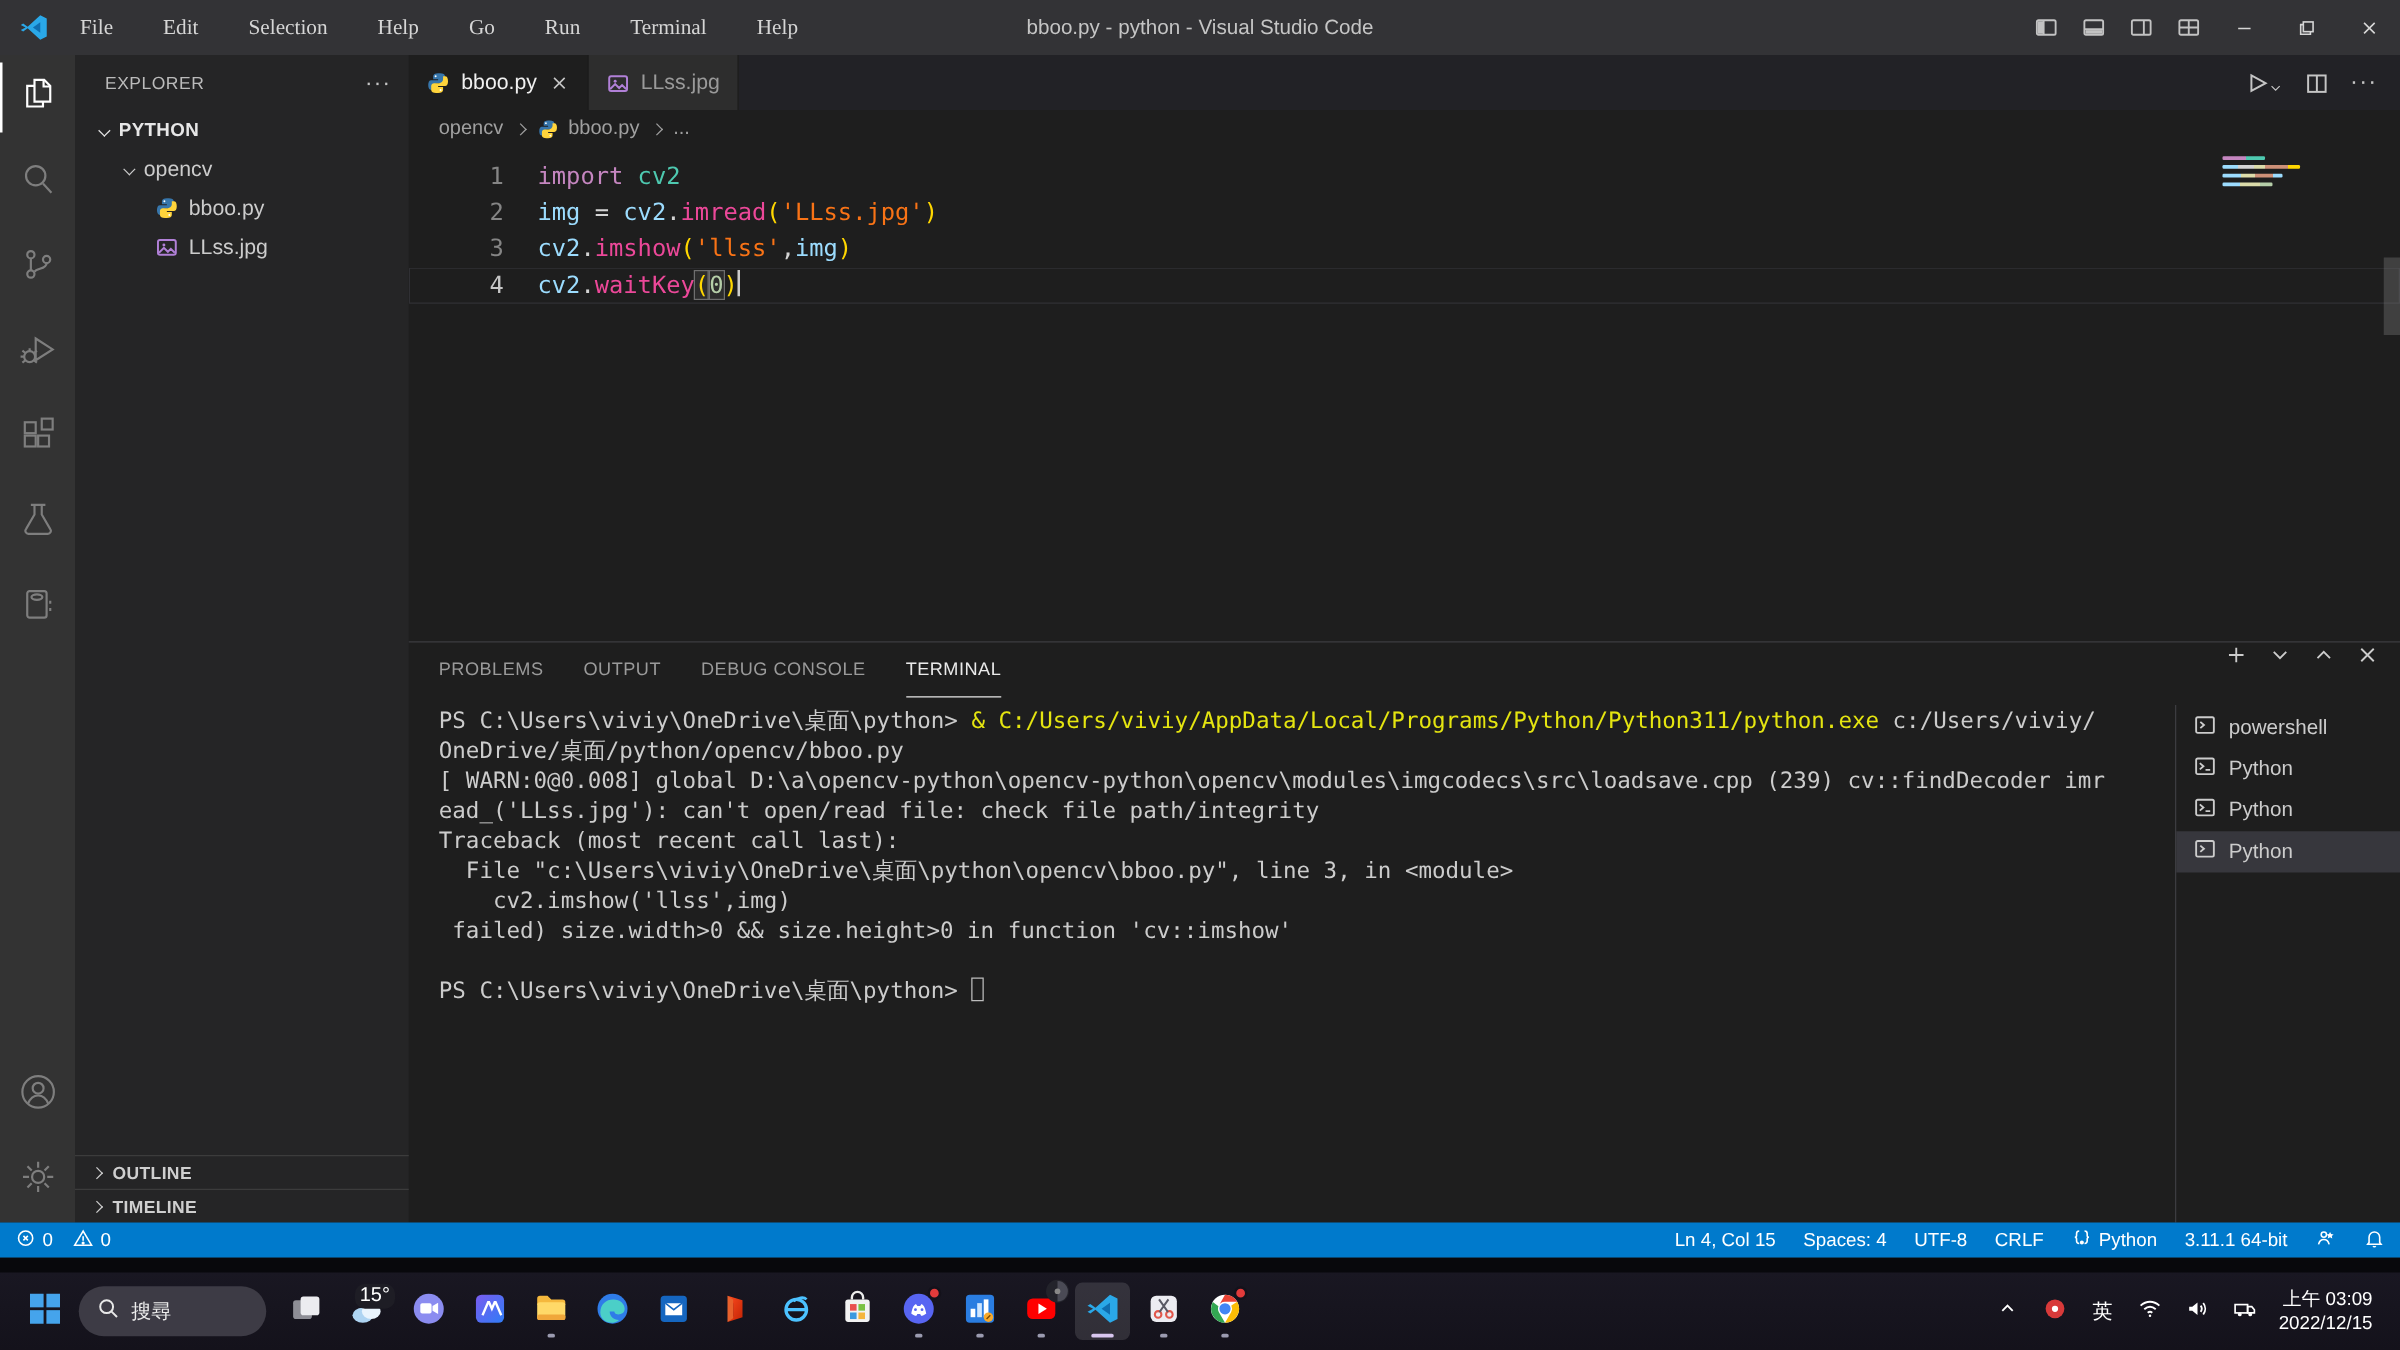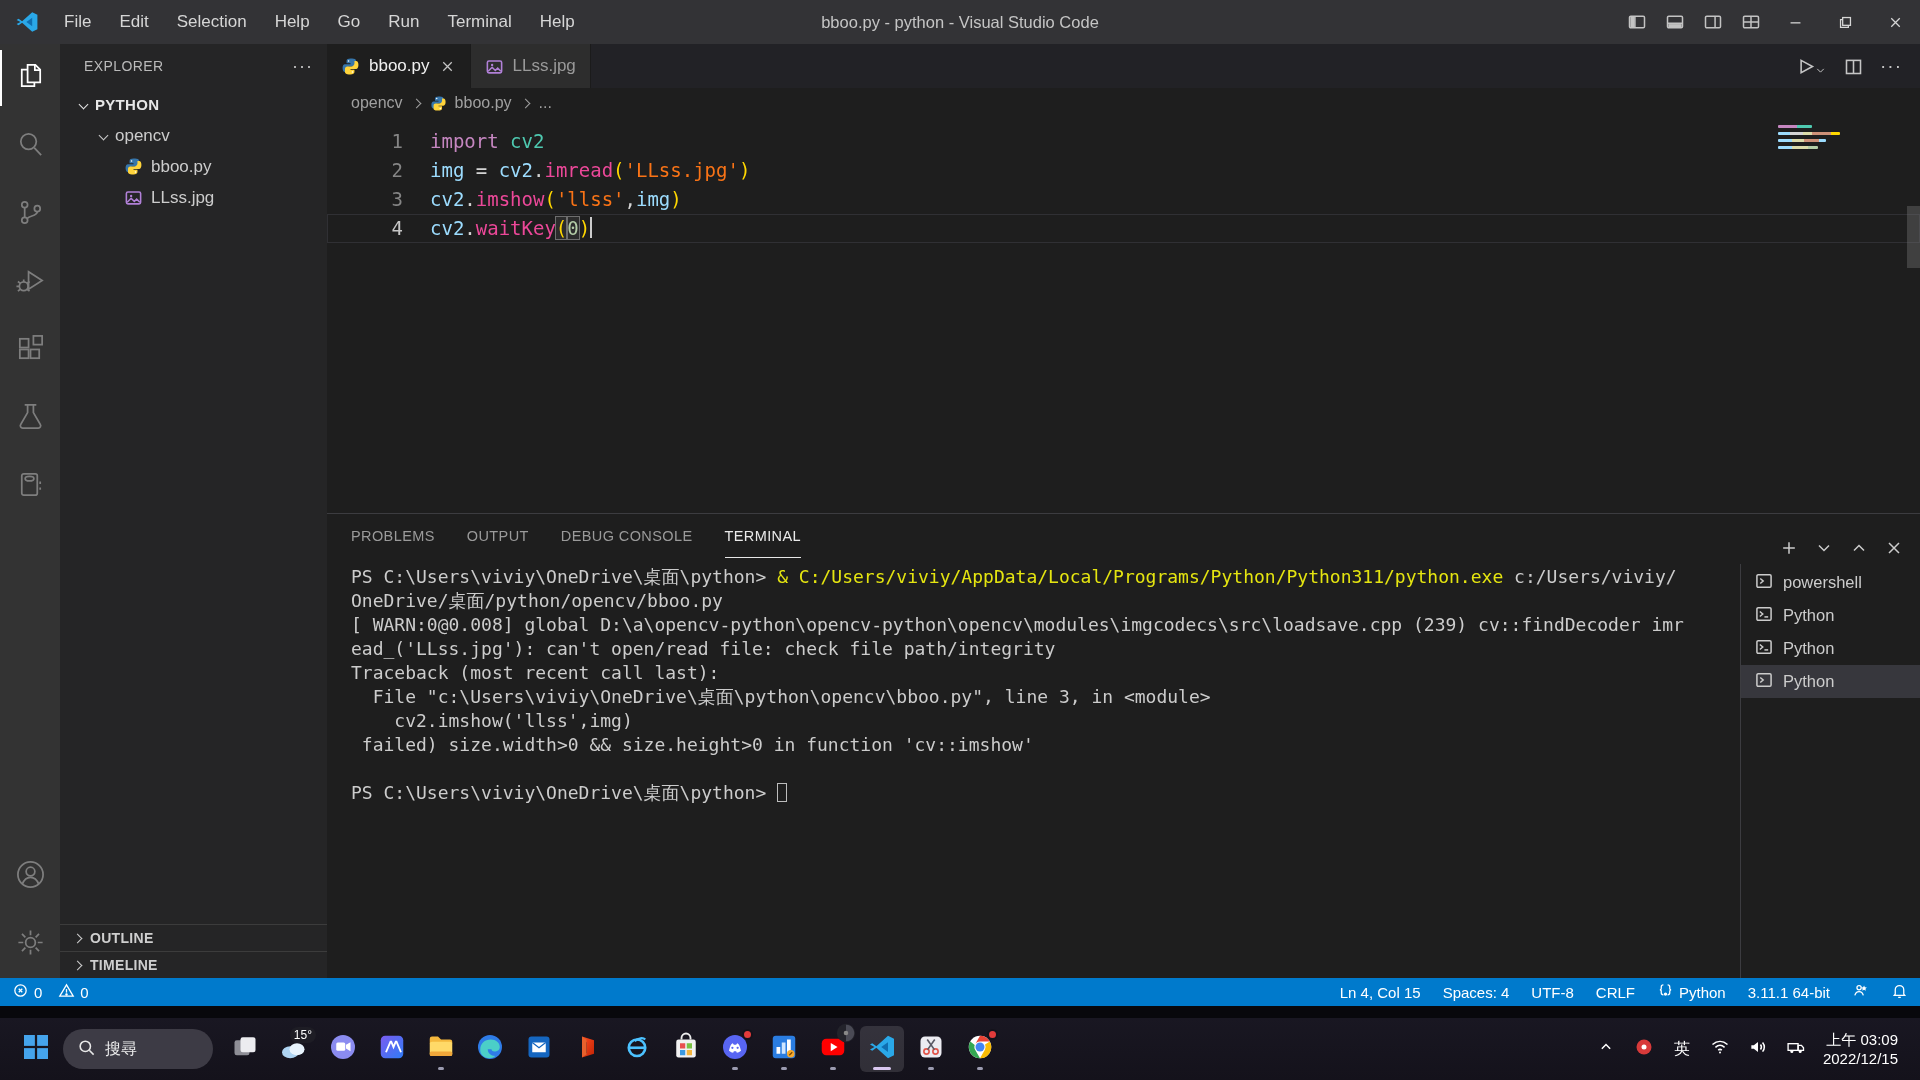--- a/index.html
+++ b/index.html
@@ -4,21 +4,21 @@
 <style>
   * { margin:0; padding:0; box-sizing:border-box; }
   html,body { width:1920px; height:1080px; background:#08080c; overflow:hidden;
     font-family:"Liberation Sans", sans-serif; }
   .window { position:absolute; top:0; left:0; width:1920px; height:1006px; background:#1e1e1e; }
 
   
   .titlebar { position:relative; height:44px; background:#333336; display:flex; align-items:center; color:#cccccc; }
   .tb-logo { width:26px; height:26px; margin:0 14px 0 14px; }
   .tb-logo svg { width:100%; height:100%; }
-  .menubar { display:flex; gap:8px; }
+  .menubar { display:flex; gap:20px;font-family:Liberation Serif, serif; }
   .menu-item { font-size:17px; padding:4px 10px; border-radius:5px; color:#d6d6d6; cursor:default; }
   .win-title { position:absolute; left:50%; transform:translateX(-50%); font-size:16.5px; color:#c5c5c5; white-space:nowrap; }
   .tb-right { margin-left:auto; display:flex; align-items:center; height:100%; }
   .layout-btn { width:38px; height:100%; display:flex; align-items:center; justify-content:center; color:#c3c3c3; }
   .layout-btn svg { width:20px; height:20px; }
   .win-btn { width:50px; height:100%; display:flex; align-items:center; justify-content:center; color:#d6d6d6; }
   .win-btn svg { width:17px; height:17px; }
 
   
   .main-row { display:flex; height:934px; }
@@ -78,21 +78,21 @@
   .minimap { position:absolute; top:7px; right:64px; width:78px; height:62px; }
   .mm { height:3px; margin-bottom:4px; border-radius:1px; }
   .mm1 { width:34px; background:linear-gradient(90deg,#c586c0 0 55%,#4ec9b0 55%); }
   .mm2 { width:62px; background:linear-gradient(90deg,#9cdcfe 0 20%,#d4d4d4 20% 40%,#dcdcaa 40% 55%,#ce9178 55% 85%,#ffd700 85%); }
   .mm3 { width:48px; background:linear-gradient(90deg,#9cdcfe 0 30%,#dcdcaa 30% 55%,#ce9178 55% 85%,#9cdcfe 85%); }
   .mm4 { width:40px; background:linear-gradient(90deg,#9cdcfe 0 35%,#dcdcaa 35% 75%,#b5cea8 75%); }
   .scroll-thumb { position:absolute; right:0; top:88px; width:13px; height:62px; background:rgba(121,121,121,.38); }
 
   
   .panel { height:465px; border-top:1px solid #3c3c40; display:flex; flex-direction:column; position:relative; }
-  .panel-header { height:44px; display:flex; align-items:flex-end; padding-left:24px; }
+  .panel-header { height:44px; display:flex; align-items:flex-start; padding-left:24px; }
   .panel-tab { font-size:14.5px; letter-spacing:.4px; color:#9a9a9a; margin-right:32px; height:100%; display:flex; align-items:center; border-bottom:1.5px solid transparent; }
   .panel-tab.active { color:#eaeaea; border-bottom-color:#e7e7e7; }
   .panel-actions { margin-left:auto; display:flex; align-items:center; gap:15px; padding-right:16px; color:#cccccc; }
   .panel-actions svg { width:20px; height:20px; }
   .panel-body { flex:1; position:relative; }
   .term-out { position:absolute; left:0; top:0; right:182px; bottom:0; padding:7px 0 0 24px;
     font-family:"DejaVu Sans Mono", monospace; font-size:18px; color:#cccccc; }
   .tline { height:24px; line-height:24px; white-space:pre; }
   .t-yel { color:#e5e510; }
   .tcaret { display:inline-block; width:10px; height:19px; border:1.2px solid #bdbdbd; vertical-align:-3px; }
@@ -114,21 +114,21 @@
   .tk-cell { width:44px; height:46px; display:flex; align-items:center; justify-content:center; position:relative; margin-right:5px; border-radius:6px; }
   .tk-cell svg { width:30px; height:30px; }
   .tk-cell.active-app { background:rgba(255,255,255,.12); }
   .tk-cell .run-dot { position:absolute; bottom:2px; left:50%; transform:translateX(-50%); width:6px; height:3px; border-radius:2px; background:#9b9bb0; }
   .tk-cell.active-app .run-dot { width:18px; background:#d9c7ef; }
   .tk-badge { position:absolute; top:3px; right:4px; width:11px; height:11px; border-radius:50%; background:#e23b3b; border:2px solid #14121b; }
   .tk-overlay { position:absolute; top:-4px; right:-2px; width:22px; height:22px; }
   .tk-overlay svg { width:22px; height:22px; }
   .search-pill { width:150px; height:40px; background:#3d3b45; border-radius:20px; display:flex; align-items:center; padding:0 14px; gap:9px; margin-right:10px; color:#ededed; font-size:16px; }
   .search-pill svg { width:19px; height:19px; }
-  .widget-temp { position:absolute; top:1px; right:0px; background:#1e1d25; color:#fff; font-size:12px; padding:1px 4px; border-radius:8px; }
+  .widget-temp { position:absolute; top:1px; right:0px; background:#1e1d25; color:#fff; font-size:16px; padding:1px 4px; border-radius:8px; }
   .tray { margin-left:auto; display:flex; align-items:center; gap:4px; }
   .tray-item { width:34px; height:40px; display:flex; align-items:center; justify-content:center; color:#fff; font-size:16px; }
   .tray-item svg { width:20px; height:20px; }
   .clock { text-align:right; color:#ffffff; font-size:15px; line-height:19px; margin-left:10px; padding-right:8px; white-space:nowrap; }
 
   .cv { display:inline-block; width:7px; height:7px; border-right:1.6px solid currentColor; border-bottom:1.6px solid currentColor; transform:rotate(45deg); }
   .cv.r { transform:rotate(-45deg); }
 </style>
 </head>
 <body>

